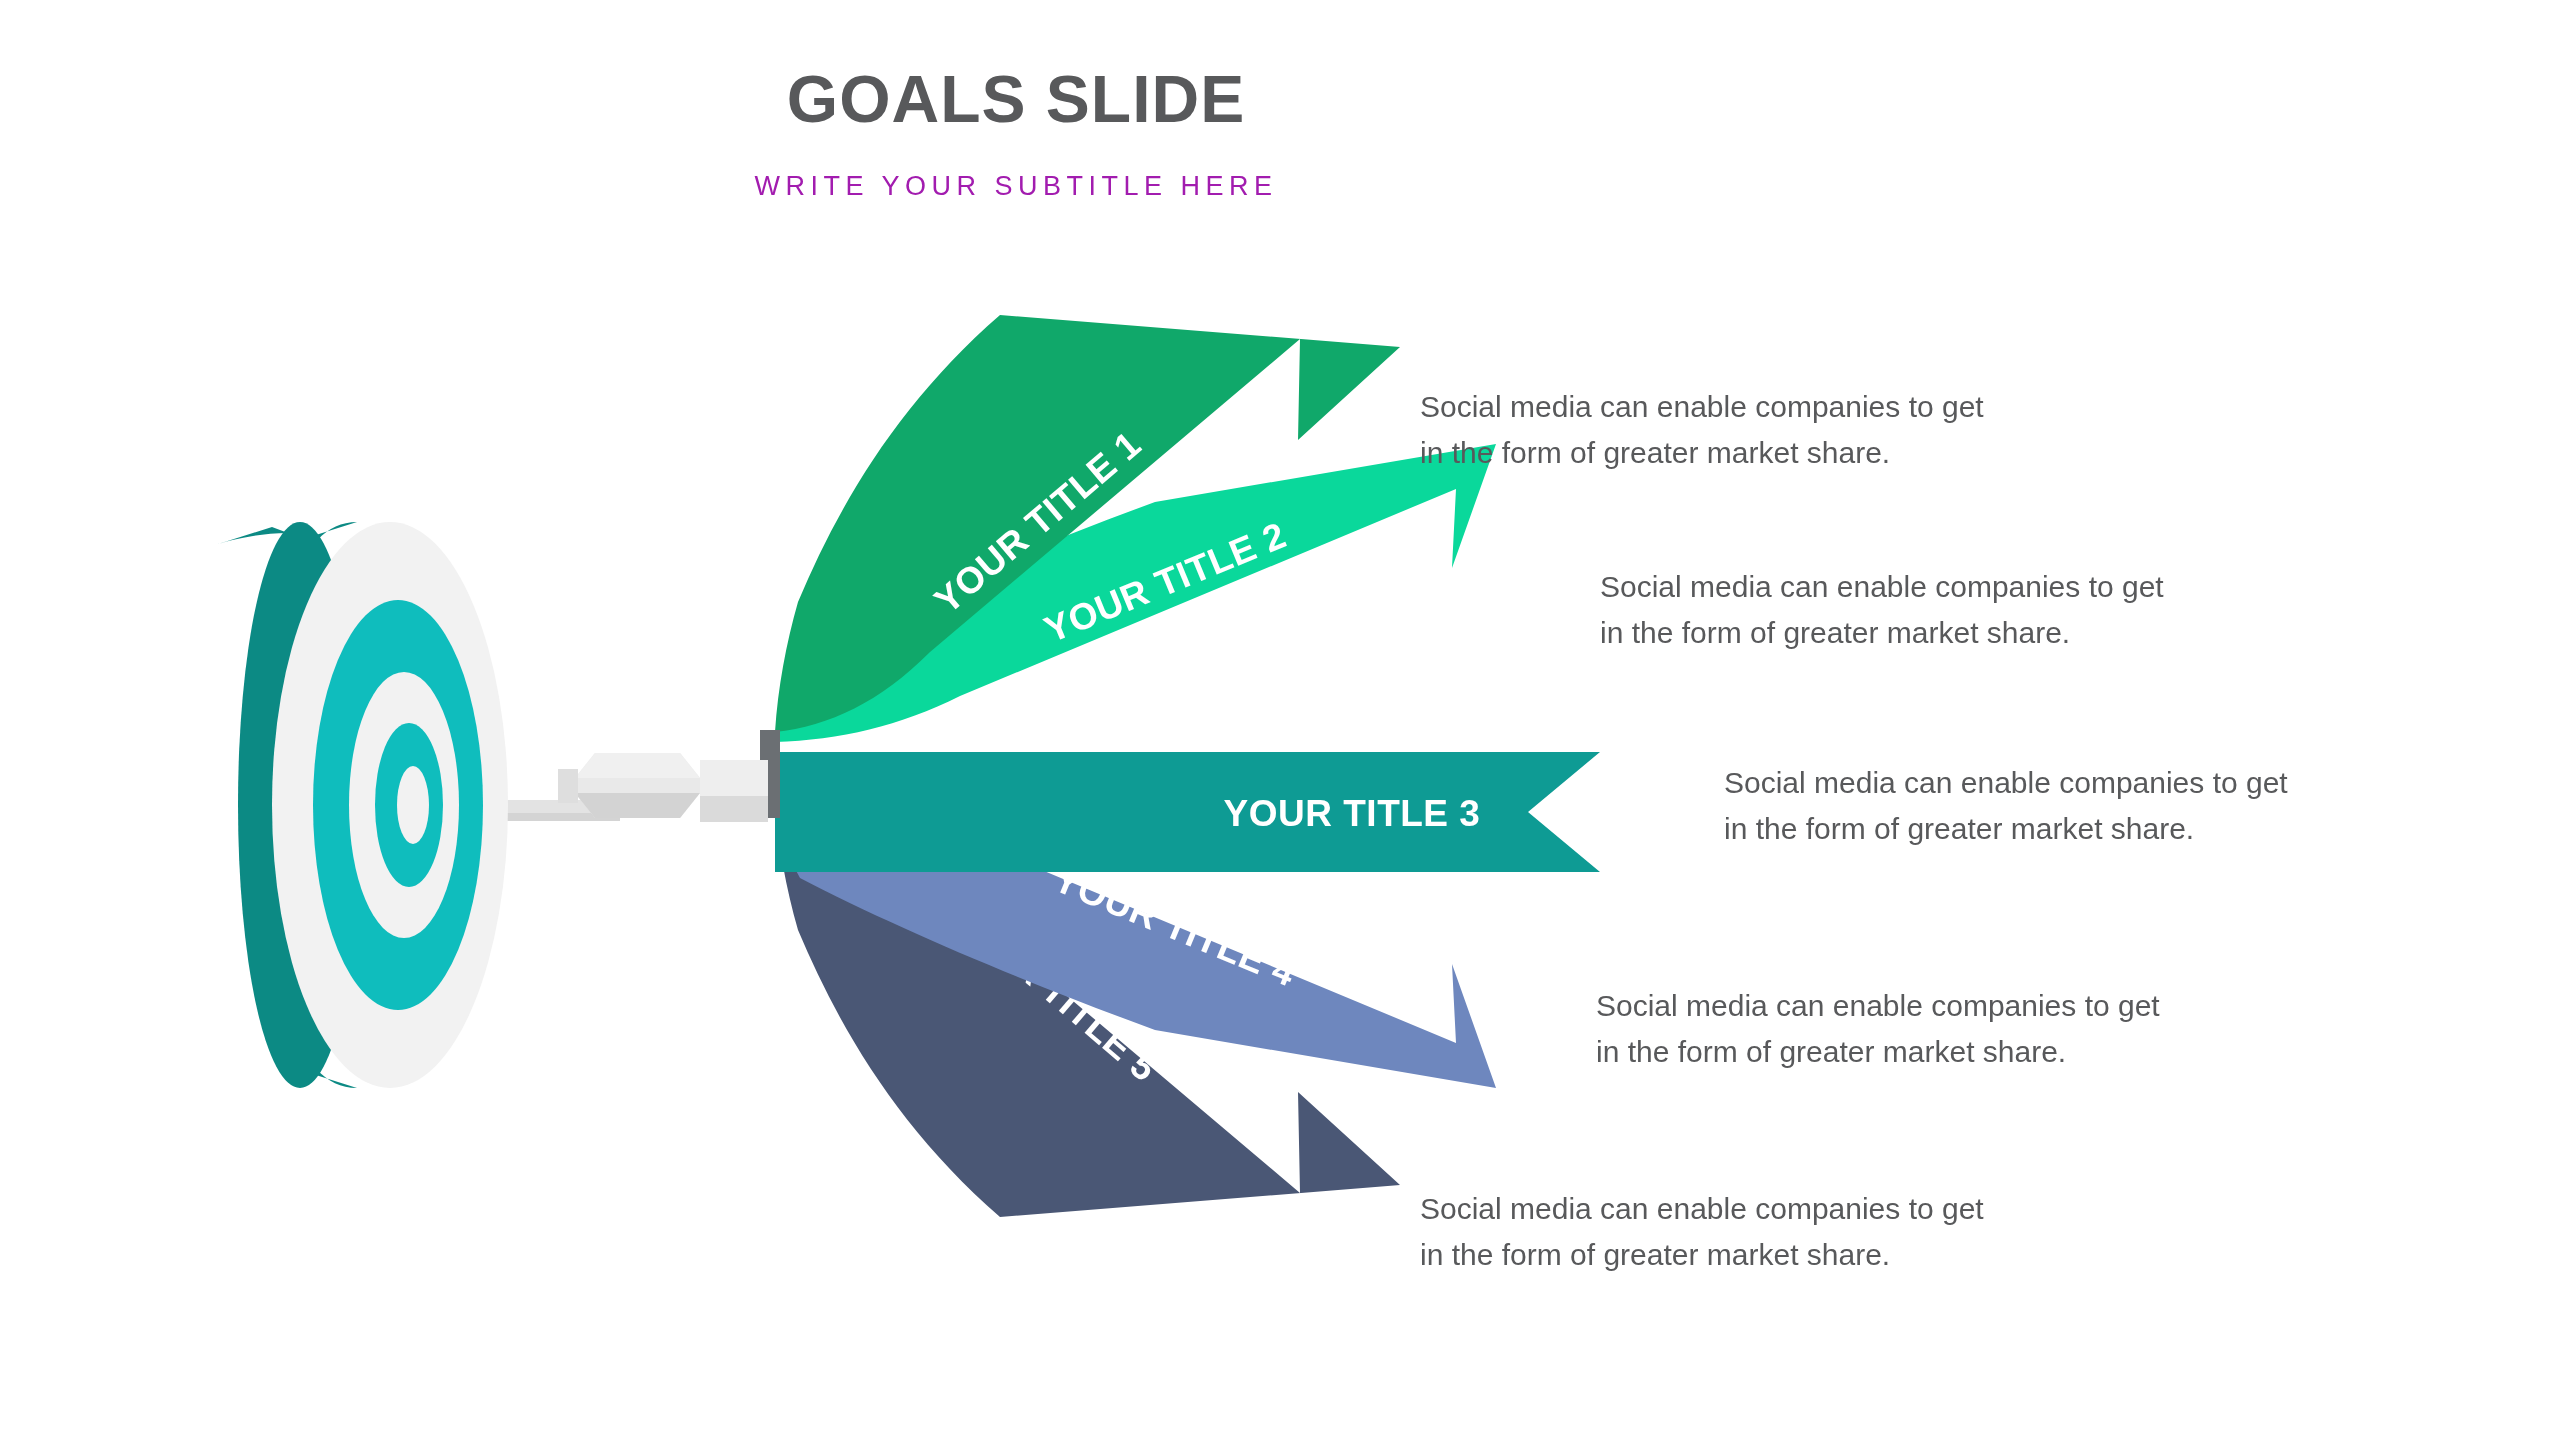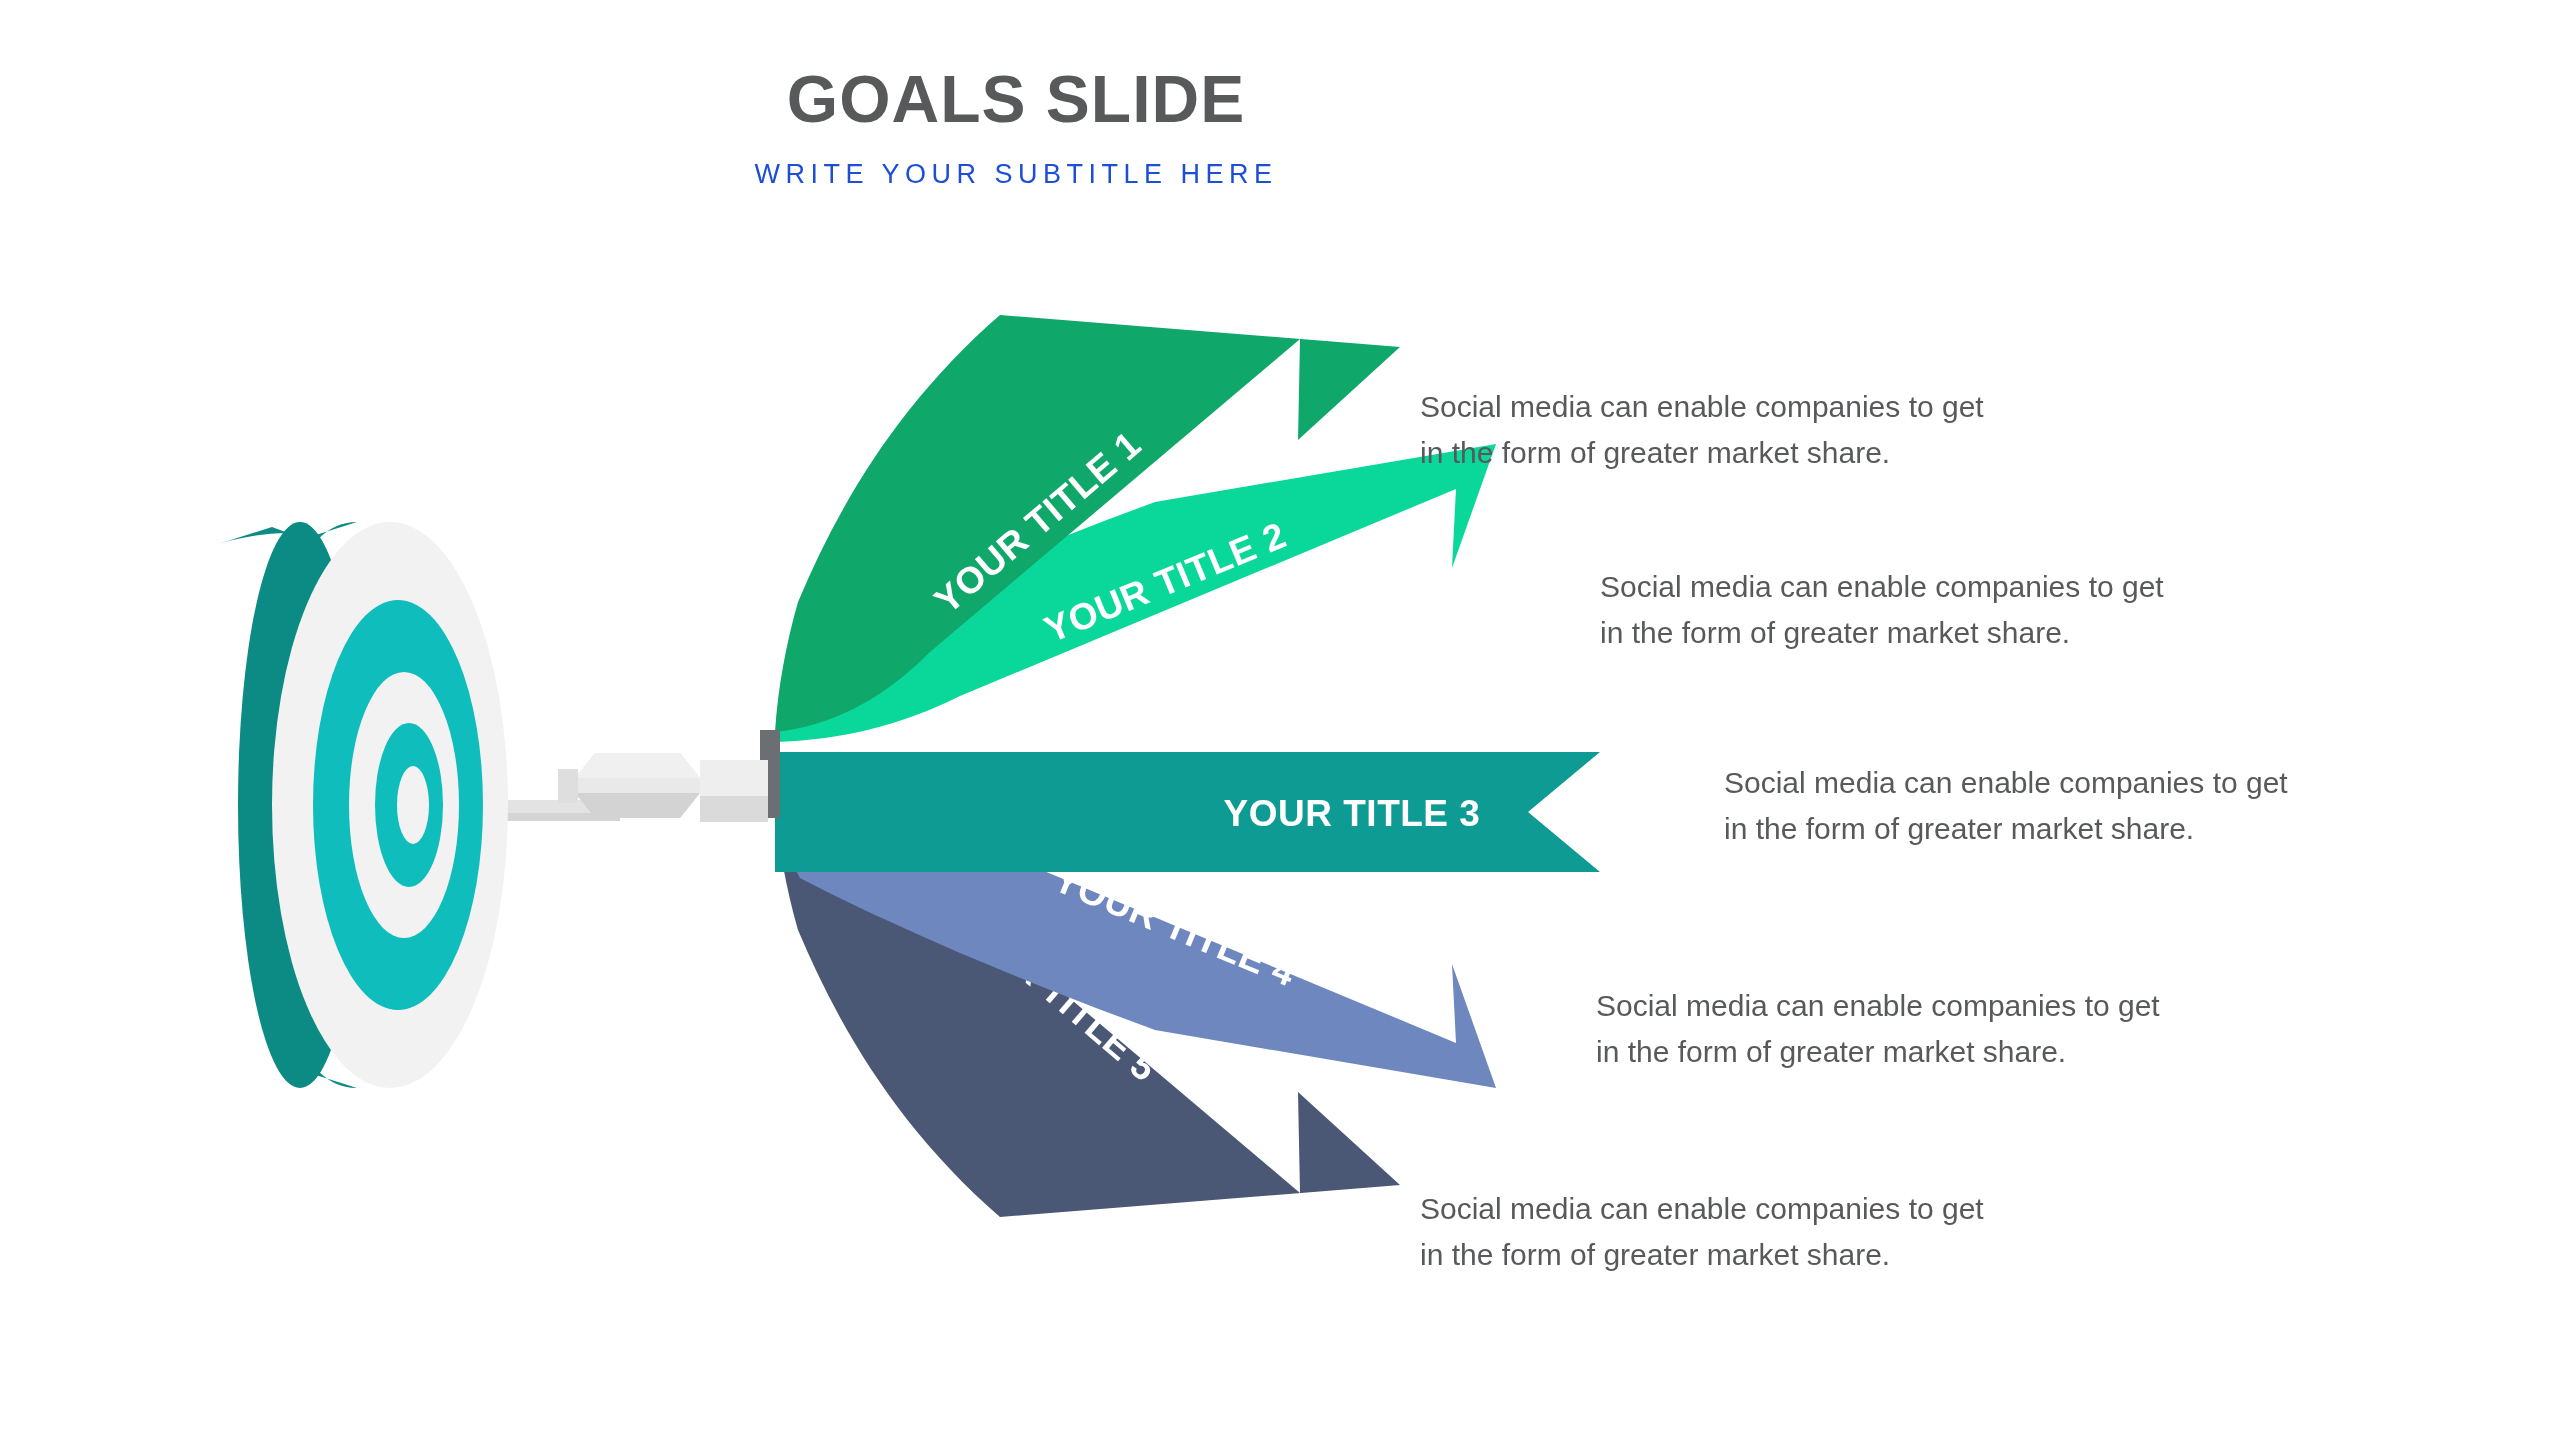--- a/index.html
+++ b/index.html
@@ -30,23 +30,23 @@
   #slide-title {
     font-size: 66px;
     font-weight: bold;
     color: #58595b;
     letter-spacing: 1px;
     line-height: 1.0;
     margin: 0;
   }
   #slide-subtitle {
     font-size: 27px;
-    color: #1d4ed8;
+    color: #a21caf;
     letter-spacing: 5.5px;
-    margin: 0;
+    margin: 12px;
     padding-top: 27px;
     font-weight: normal;
   }
 
   
   #infographic {
     position: absolute;
     left: 0;
     top: 0;
     width: 2559px;

